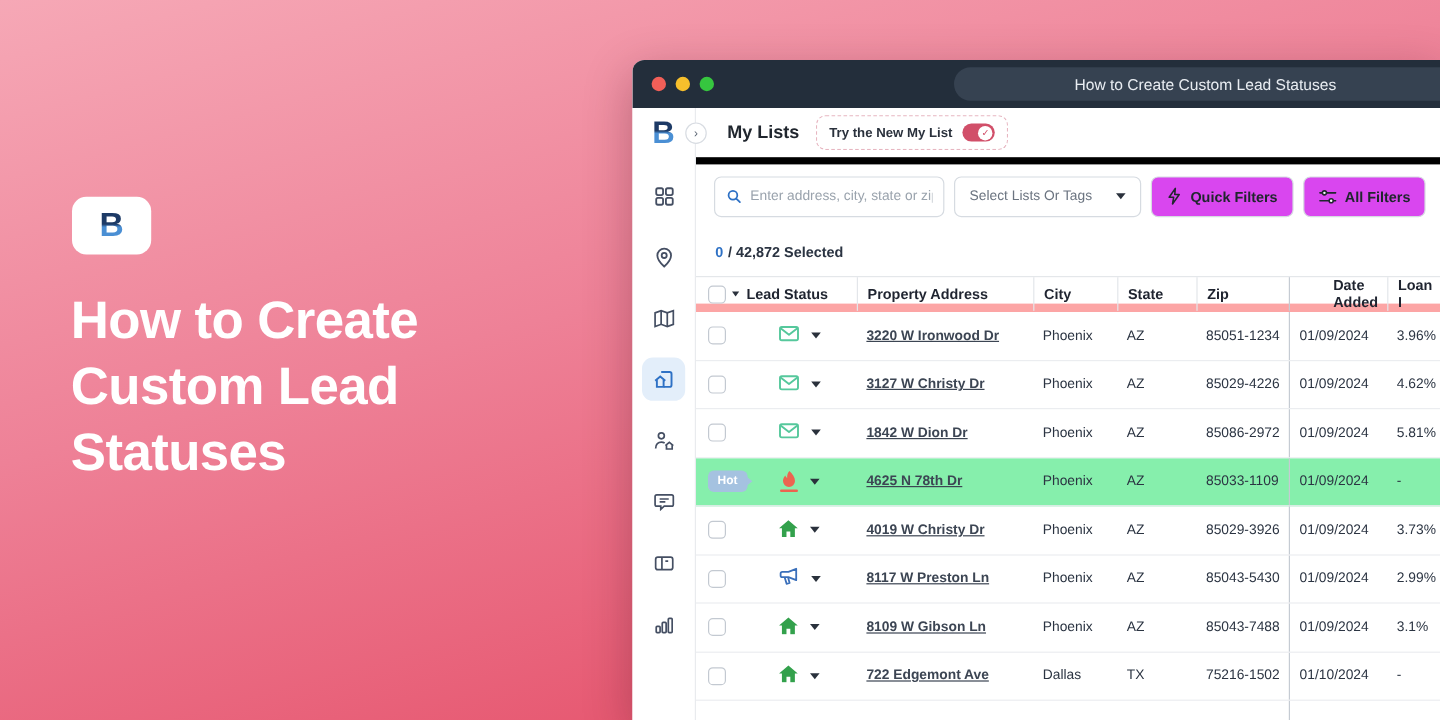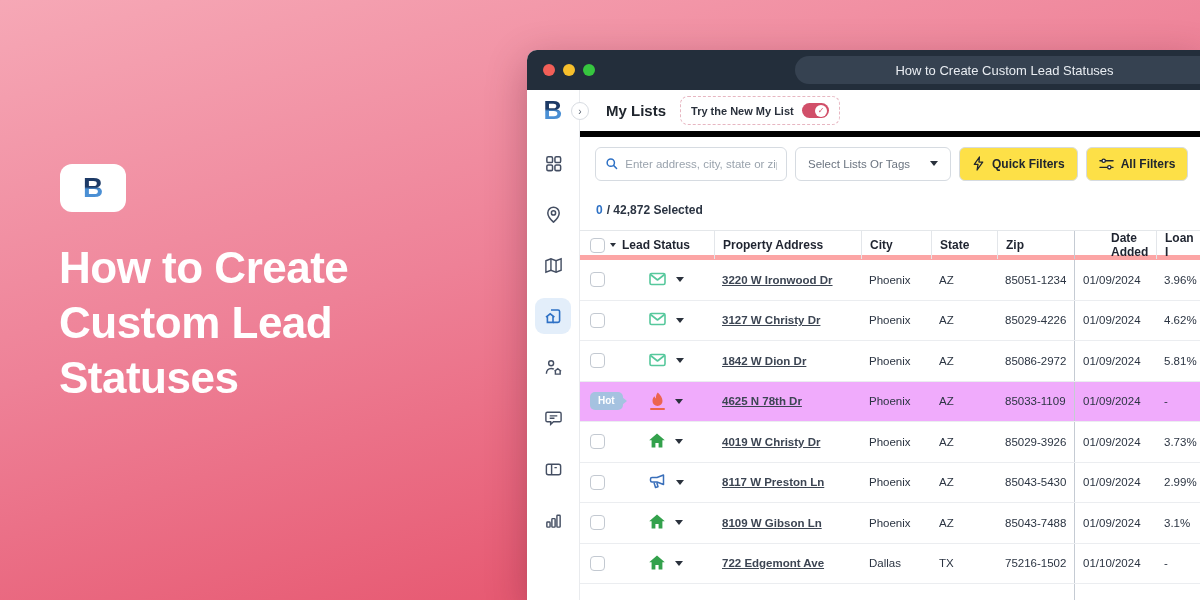--- a/index.html
+++ b/index.html
@@ -88,37 +88,37 @@
   }
   .search-box input { border:none; outline:none; width:100%; font-size:11.5px; color:#3a424d; font-family:"Liberation Sans",sans-serif; }
   .search-box input::placeholder { color:#9aa3ad; }
   .select-box {
     width:156px; height:34px; border:1px solid #d6dbe1; border-radius:6px;
     display:flex; align-items:center; justify-content:space-between; padding:0 12px; flex:0 0 auto; cursor:pointer;
   }
   .select-box .val { font-size:11.5px; color:#6b7480; }
   .dd-caret { width:0; height:0; border-left:4px solid transparent; border-right:4px solid transparent; border-top:5px solid #2a313c; }
   .btn {
-    height:34px; border:1px solid #d6dbe1; border-radius:6px; background:#fde047;
+    height:34px; border:1px solid #d6dbe1; border-radius:6px; background:#d946ef;
     display:flex; align-items:center; gap:7px; padding:0 12px; flex:0 0 auto;
     font-size:12px; font-weight:bold; color:#20262e; cursor:pointer; white-space:nowrap;
   }
 
   .sel-line { flex:0 0 40px; display:flex; align-items:center; padding-left:16px; font-size:12px; font-weight:bold; color:#2b3442; }
   .sel-line .blue { color:#2e71c5; margin-right:4px; }
 
   
   .table { flex:1; min-height:0; display:flex; flex-direction:column; }
   .tr { display:grid; grid-template-columns:38px 96px 147px 70px 66px 77px 82px 1fr; align-items:center; }
-  .thead { height:30px; border-top:1px solid #e4e7ea; border-bottom:5px solid #fca5a5; }
+  .thead { height:30px; border-top:1px solid #e4e7ea; border-bottom:7px solid #fca5a5; }
   .th { font-size:12px; font-weight:bold; color:#1f2430; height:100%; display:flex; align-items:center; padding-left:8px; }
   .th.sep { border-left:1px solid #e3e6ea; }
   .th.strong-sep { border-left:1px solid #c5cbd3;padding-left:36px; }
   .tbody .tr { height:40.5px; border-bottom:1px solid #ebedf0; }
-  .tbody .tr.hl { background:#f0abfc; }
+  .tbody .tr.hl { background:#86efac; }
   .td { font-size:11.5px; color:#2b3442; padding-left:8px; height:100%; display:flex; align-items:center; }
   .td.td-date { border-left:1px solid #c5cbd3; }
   .td-check { padding-left:10px; }
   .checkbox { width:15px; height:15px; border:1.5px solid #c3c9d1; border-radius:4px; background:#fff; display:inline-block; cursor:pointer; }
   .td-status { position:relative; display:flex; align-items:center; gap:10px; justify-content:center; padding-left:0; }
   .row-caret { width:0; height:0; border-left:4px solid transparent; border-right:4px solid transparent; border-top:5px solid #2a313c; cursor:pointer; }
   .addr { color:#3c4553; text-decoration:underline; font-weight:bold; font-size:11.5px; cursor:pointer; }
   .hdr-caret { margin-left:5px; }
   .badge {
     position:absolute; left:-28px; top:50%; transform:translateY(-50%);

